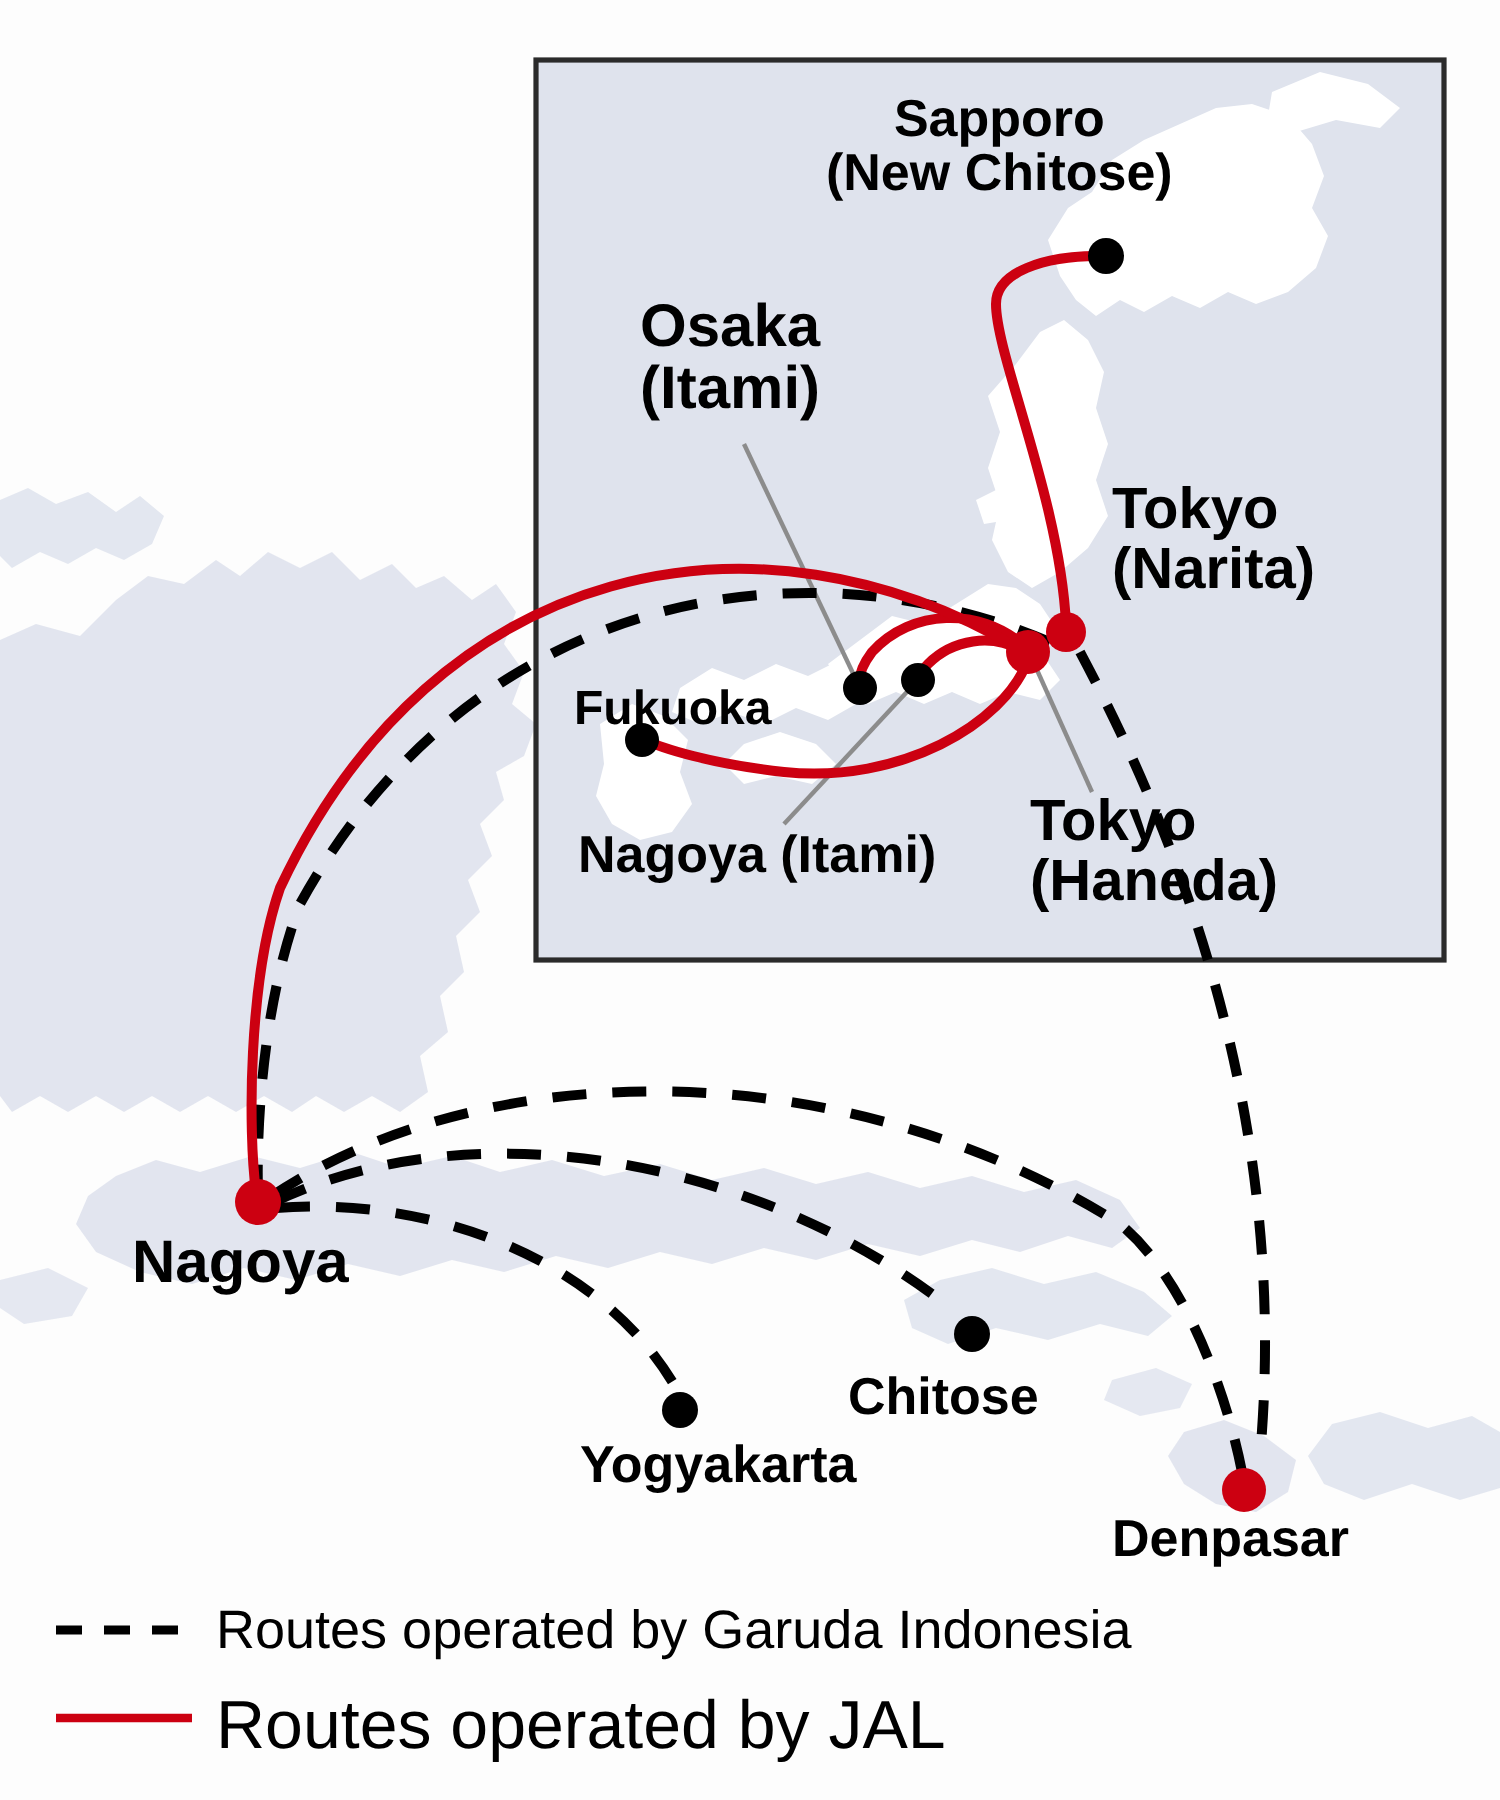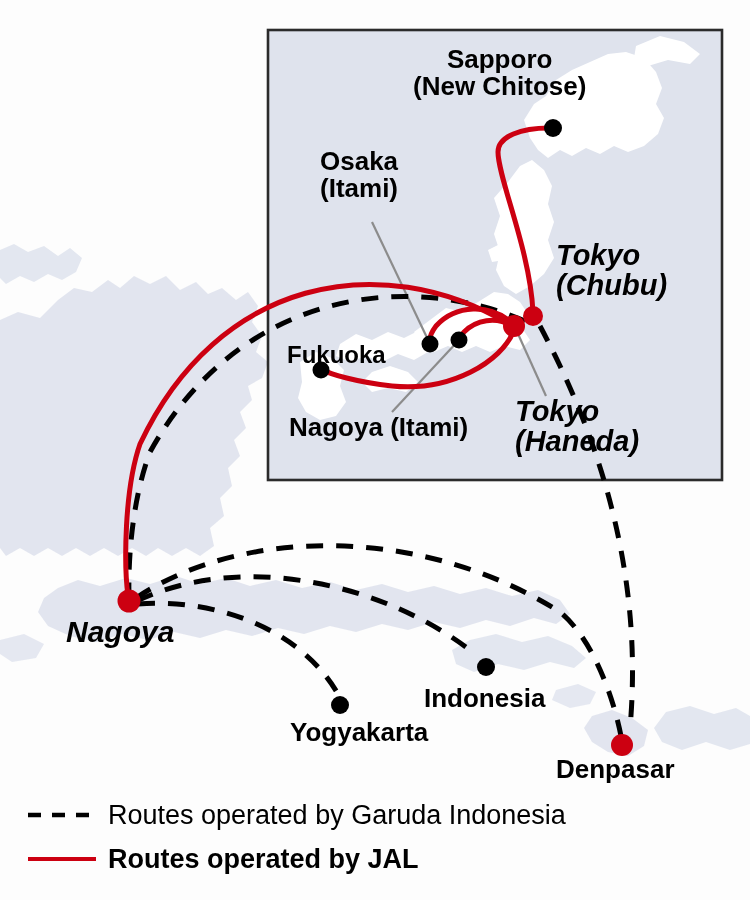--- a/index.html
+++ b/index.html
@@ -1,21 +1,21 @@
 <!DOCTYPE html>
 <html><head>
 <meta charset="utf-8">
 <style>
   html,body{margin:0;padding:0;background:#ffffff;}
   body{width:750px;height:900px;overflow:hidden;
        font-family:"Liberation Sans","DejaVu Sans",sans-serif;}
   #map-root{position:relative;width:750px;height:900px;background:#0ea5e9;}
   svg.layer{position:absolute;left:0;top:0;width:750px;height:900px;}
   .lbl{position:absolute;color:#000;font-weight:700;line-height:1.04;white-space:nowrap;}
-  .lbl.b{font-weight:800;font-style:italic;}
+  .lbl.b{font-weight:800;}
   .legend-text{position:absolute;color:#000;font-weight:400;white-space:nowrap;}
 </style>
 </head>
 <body>
 
 <div id="map-root">
 
   <svg class="layer" viewBox="0 0 750 900">
     <rect x="0" y="0" width="750" height="900" fill="#fdfdfd"></rect>
 
@@ -121,48 +121,48 @@
       <circle cx="486" cy="667" r="9" fill="#000000"></circle>
       <circle cx="622" cy="745" r="11" fill="#cc0011"></circle>
     </g>
   </svg>
 
   <div class="lbl" style="left:413px;top:46px;font-size:26px;text-align:center;">
     <div>Sapporo</div>
     <div>(New Chitose)</div>
   </div>
 
-  <div class="lbl" style="left:320px;top:148px;font-size:26px;text-align:center;">
+  <div class="lbl" style="left:320px;top:148px;font-size:30px;text-align:center;">
     <div>Osaka</div>
     <div>(Itami)</div>
   </div>
 
   <div class="lbl" style="left:287px;top:343px;font-size:24px;">Fukuoka</div>
 
   <div class="lbl" style="left:289px;top:414px;font-size:26px;">Nagoya (Itami)</div>
 
   <div class="lbl b" style="left:556px;top:240px;font-size:29px;text-align:left;">
     <div>Tokyo</div>
-    <div>(Chubu)</div>
+    <div>(Narita)</div>
   </div>
 
   <div class="lbl b" style="left:515px;top:396px;font-size:29px;text-align:left;">
     <div>Tokyo</div>
     <div>(Haneda)</div>
   </div>
 
   <div class="lbl b" style="left:66px;top:616px;font-size:30px;">Nagoya</div>
 
   <div class="lbl" style="left:266px;top:719px;font-size:26px;margin-left:24px;">Yogyakarta</div>
 
-  <div class="lbl" style="left:424px;top:685px;font-size:26px;">Indonesia</div>
+  <div class="lbl" style="left:424px;top:685px;font-size:26px;">Chitose</div>
 
   <div class="lbl" style="left:556px;top:756px;font-size:26px;text-align:right;">Denpasar</div>
 
   <svg class="layer" viewBox="0 0 750 900">
     <line x1="28" y1="815" x2="96" y2="815" stroke="#000000" stroke-width="4.6" stroke-dasharray="13 11"></line>
     <line x1="28" y1="859" x2="96" y2="859" stroke="#cc0011" stroke-width="4.2"></line>
   </svg>
 
   <div class="legend-text" style="left:108px;top:800px;font-size:27px;">Routes operated by Garuda Indonesia</div>
-  <div class="legend-text" style="left:108px;top:844px;font-size:27px;font-weight:bold;">Routes operated by JAL</div>
+  <div class="legend-text" style="left:108px;top:844px;font-size:34px;">Routes operated by JAL</div>
 
 </div>
 
 </body></html>

